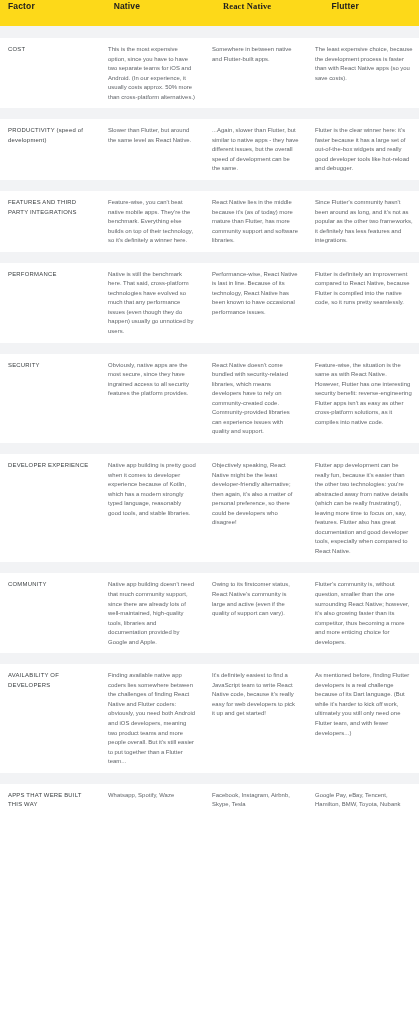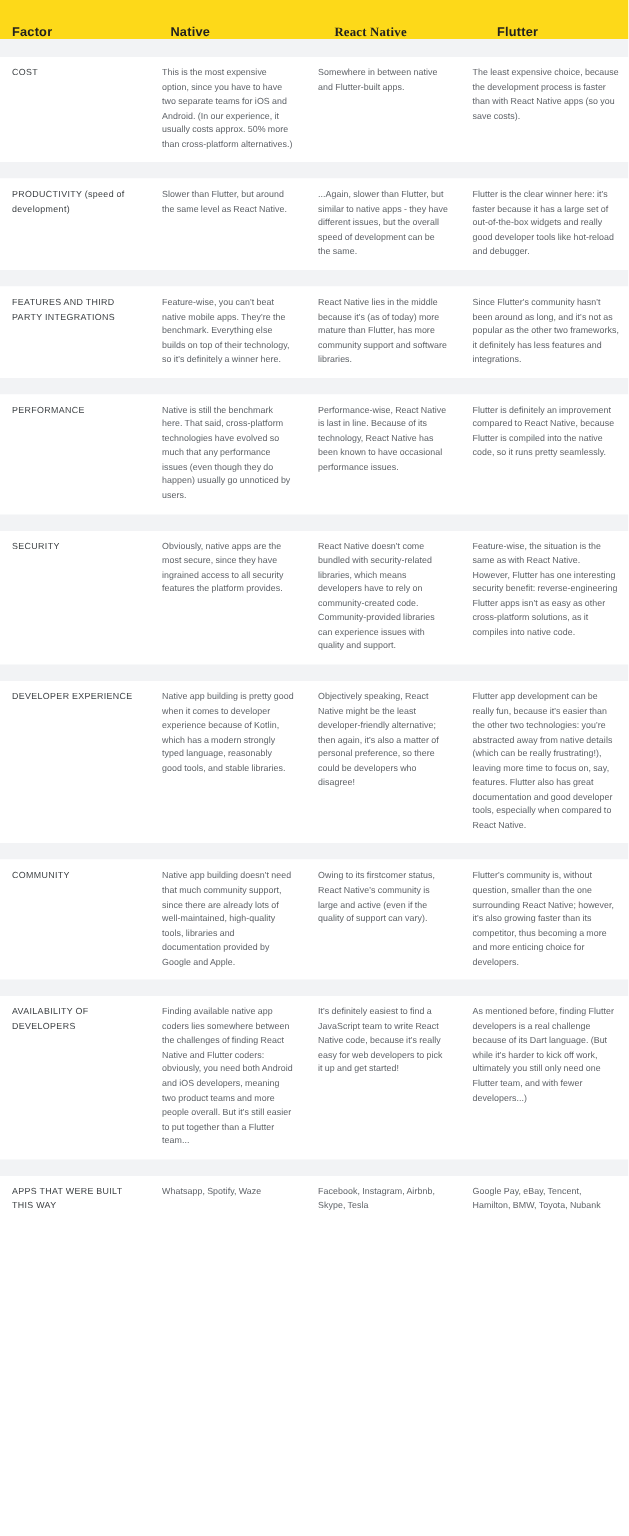--- a/index.html
+++ b/index.html
@@ -21,21 +21,21 @@
     display: flex;
     flex-direction: column;
     background: #ffffff;
   }
 
   
   .header-row {
     display: flex;
     background: #fdd919;
     height: 26px;
-    align-items: flex-end;
+    align-items: flex-start;
     gap: 20px;
   }
   .header-cell {
     font-size: 8.5px;
     font-weight: bold;
     color: #22211f;
     letter-spacing: 0.15px;
     line-height: 10px;
     padding-top: 1px;
   }
@@ -73,21 +73,21 @@
 
   
   .col-0 { width: 100px; padding-left: 8px;  padding-right: 6px; }
   .col-1 { width: 104px; padding-left: 8px;  padding-right: 8px; }
   .col-2 { width: 103px; padding-left: 8px;  padding-right: 8px; }
   .col-3 { width: 112px; padding-left: 8px;  padding-right: 6px; }
 
   .header-row .col-0 { padding-left: 8px; }
   .header-row .col-1 { padding-left: 8px; }
   .header-row .col-2 { padding-left: 8px; font-family: Liberation Serif, serif; }
-  .header-row .col-3 { padding-left: 8px; margin-top: 16px; }
+  .header-row .col-3 { padding-left: 8px; }
 
   .bottom-fill {
     background: #ffffff;
     flex: 1 1 auto;
   }
 </style>
 </head>
 <body>
 
 <div class="table">

